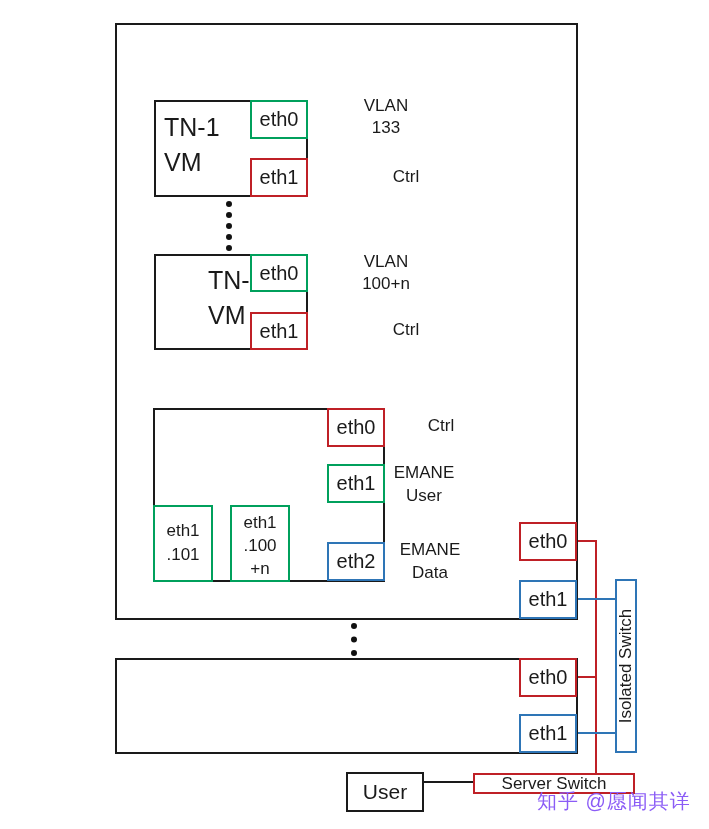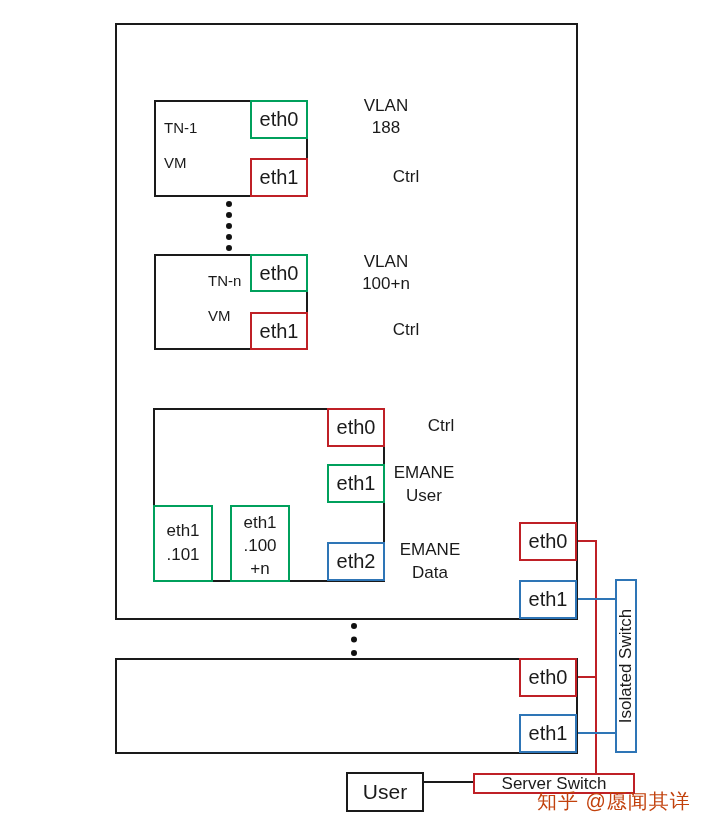--- a/index.html
+++ b/index.html
@@ -11,21 +11,21 @@
   .hl,.vl{position:absolute;}
   .hl{height:2px;}
   .vl{width:2px;}
   .g{background:#00a05c;}
   .r{background:#bf2026;}
   .b{background:#2e75b6;}
   .k{background:#1a1a1a;}
   
   .box{position:absolute;background:#fff;border:2px solid #1a1a1a;box-sizing:border-box;}
   .title{position:absolute;font-size:20px;white-space:nowrap;}
-  .vmname{position:absolute;font-size:15px;line-height:35px;white-space:pre;}
+  .vmname{position:absolute;font-size:25px;line-height:35px;white-space:pre;}
   
   .port{
     position:absolute;box-sizing:border-box;width:58px;height:39px;background:#fff;
     border:2px solid;display:flex;align-items:center;justify-content:center;
     font-size:20px;color:#1a1a1a;
   }
   .pg{border-color:#00a05c;}
   .pr{border-color:#bf2026;}
   .pb{border-color:#2e75b6;}
   
@@ -48,21 +48,21 @@
   .cswitch{
     position:absolute;box-sizing:border-box;left:473px;top:773px;width:162px;height:21px;
     background:#fff;border:2px solid #bf2026;display:flex;align-items:center;justify-content:center;
     font-size:17px;color:#1a1a1a;
   }
   .userbox{
     position:absolute;box-sizing:border-box;left:346px;top:772px;width:78px;height:40px;
     background:#fff;border:2px solid #1a1a1a;display:flex;align-items:center;justify-content:center;
     font-size:21px;
   }
-  .wm{position:absolute;left:537px;top:788px;font-size:20px;color:#c2410c;white-space:nowrap;letter-spacing:1px;}
+  .wm{position:absolute;left:537px;top:788px;font-size:20px;color:#8b5cf6;white-space:nowrap;letter-spacing:1px;}
 </style>
 </head>
 <body>
 
 <div id="stage">
 
   <div class="hl g" style="left:308px;top:117px;width:54px;"></div>
   <div class="hl g" style="left:410px;top:117px;width:51px;"></div>
   <div class="hl g" style="left:308px;top:273px;width:52px;"></div>
   <div class="hl g" style="left:413px;top:273px;width:48px;"></div>
@@ -132,21 +132,21 @@
 
   <div class="port pr" style="left:519px;top:522px;">
       <span>eth0</span>
     </div>
   <div class="port pb" style="left:519px;top:580px;">
       <span>eth1</span>
     </div>
 
   <div class="lbl" style="left:348px;top:95px;width:76px;">
       <div>VLAN</div>
-      <div>188</div>
+      <div>133</div>
     </div>
   <div class="lbl" style="left:386px;top:166px;width:40px;">Ctrl</div>
   <div class="lbl" style="left:344px;top:251px;width:84px;">
       <div>VLAN</div>
       <div>100+n</div>
     </div>
   <div class="lbl" style="left:386px;top:319px;width:40px;">Ctrl</div>
   <div class="lbl" style="left:421px;top:415px;width:40px;">Ctrl</div>
   <div class="lbl tight" style="left:391px;top:461px;width:66px;">
       <div>EMANE</div>

